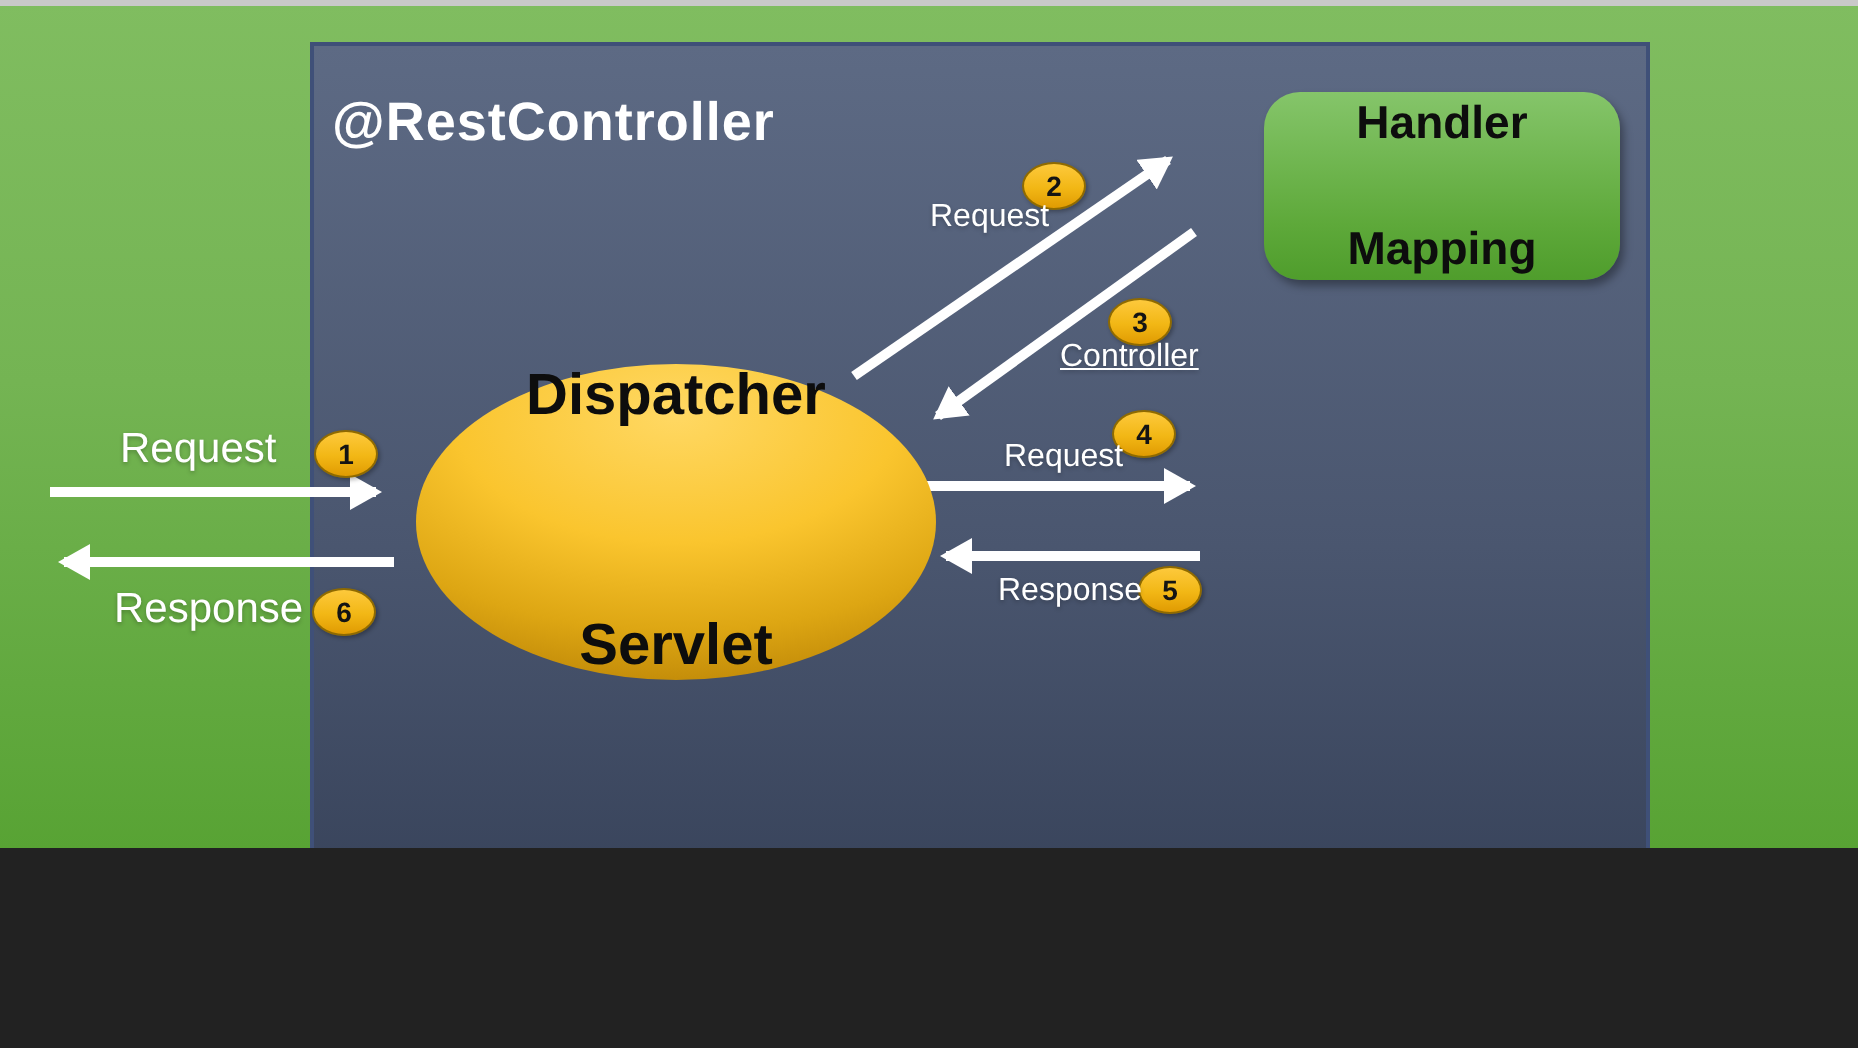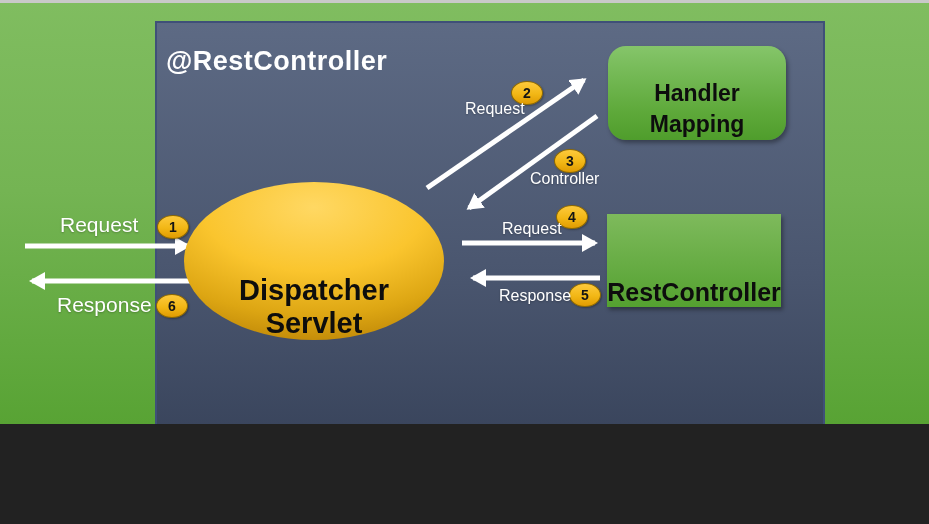--- a/index.html
+++ b/index.html
@@ -40,24 +40,25 @@
     position: absolute;
     left: 0; top: 0;
     width: 929px; height: 524px;
     pointer-events: none;
   }
   .node {
     position: absolute;
     display: flex;
     flex-direction: column;
     align-items: center;
-    justify-content: flex-end;
+    justify-content: space-between;
     color: #0d0d0d;
     font-weight: bold;
     text-align: center;
+    margin-left: 24px;
   }
   .node-ellipse {
     left: 184px; top: 182px;
     width: 260px; height: 158px;
     border-radius: 50%;
     background: radial-gradient(ellipse 95% 90% at 50% 16%, #ffd863 0%, #fac52e 45%, #dda613 76%, #bb8406 100%);
     font-size: 29px;
     line-height: 33px;
   }
   .node-handler {
@@ -99,21 +100,21 @@
   .flow-label.big { font-size: 21px; }
   .flow-label.small { font-size: 16px; }
   .badge-1 { left: 157px; top: 215px; }
   .badge-2 { left: 511px; top: 81px; }
   .badge-3 { left: 554px; top: 149px; }
   .badge-4 { left: 556px; top: 205px; }
   .badge-5 { left: 569px; top: 283px; }
   .badge-6 { left: 156px; top: 294px; }
   .label-1 { left: 60px;  top: 213px; }
   .label-2 { left: 465px; top: 100px; }
-  .label-3 { left: 530px; top: 170px; }
+  .label-3 { left: 530px; top: 170px; text-decoration: underline; }
   .label-4 { left: 502px; top: 220px; }
   .label-5 { left: 499px; top: 287px; }
   .label-6 { left: 57px;  top: 293px; }
 </style>
 </head>
 <body>
 
 <div class="canvas">
 
   <div class="top-strip"></div>
@@ -139,23 +140,20 @@
   <div class="node node-ellipse">
     <div>Dispatcher</div>
     <div>Servlet</div>
   </div>
 
   <div class="node node-handler">
     <div>Handler</div>
     <div>Mapping</div>
   </div>
 
-  <div class="node node-rest">
-    <div>RestController</div>
-  </div>
 
   <div class="badge badge-1">1</div>
   <div class="badge badge-2">2</div>
   <div class="badge badge-3">3</div>
   <div class="badge badge-4">4</div>
   <div class="badge badge-5">5</div>
   <div class="badge badge-6">6</div>
 
   <div class="flow-label big label-1">Request</div>
   <div class="flow-label small label-2">Request</div>

